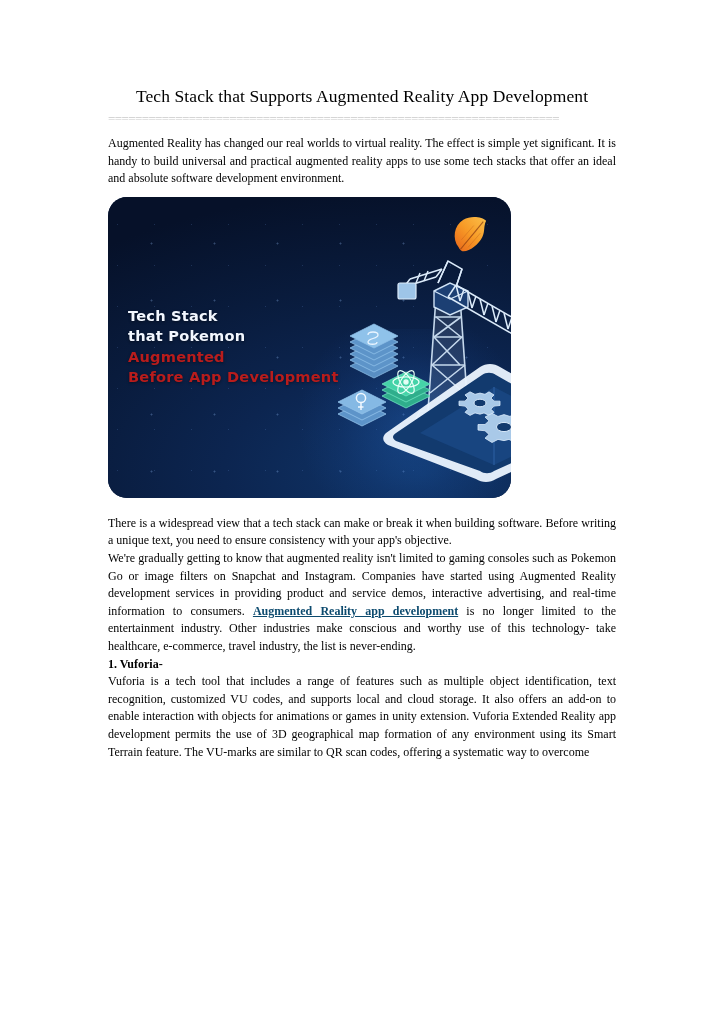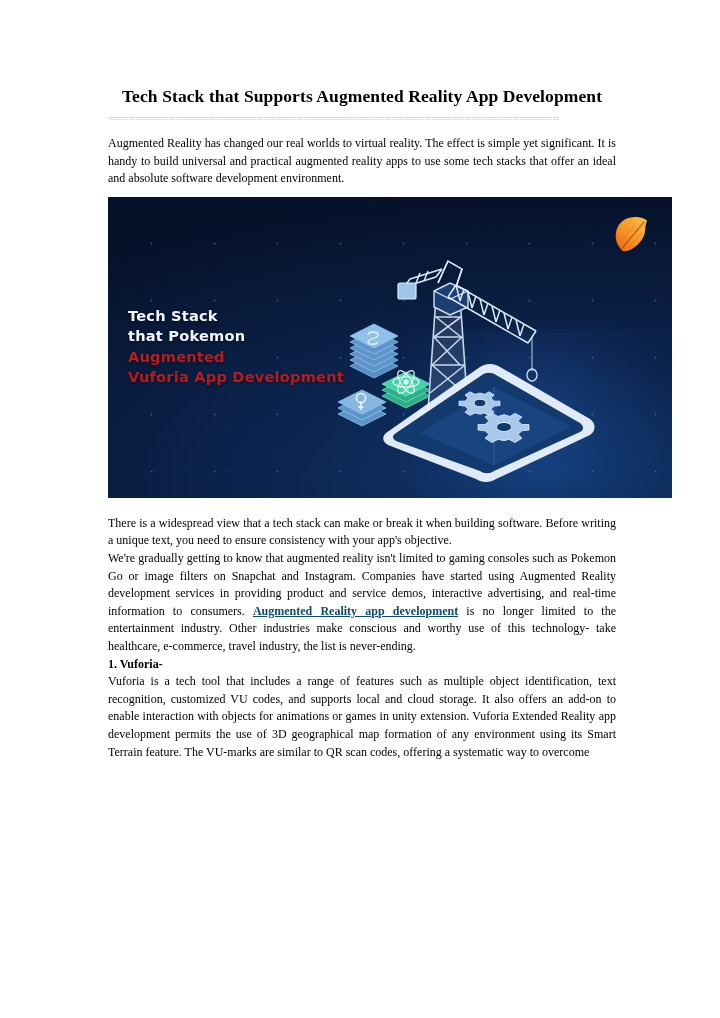--- a/index.html
+++ b/index.html
@@ -21,21 +21,21 @@
     background: #ffffff;
   }
   .content {
     position: absolute;
     left: 108px;
     top: 86px;
     width: 508px;
   }
   .doc-title {
     font-size: 17.5px;
-    font-weight: bold;
+    font-weight: normal;
     line-height: 21px;
     text-align: center;
     margin: 0;
     letter-spacing: 0.1px;
   }
   .divider {
     margin-top: 7px;
     font-family: "Liberation Serif", "DejaVu Serif", serif;
     font-size: 13px;
     line-height: 10px;
@@ -50,24 +50,25 @@
     margin: 0;
     font-size: 12px;
     line-height: 17.6px;
     text-align: justify;
     text-justify: inter-word;
     hyphens: none;
   }
   .gap-after-intro { height: 9px; }
   .hero-wrap {
     margin-top: 9px;
-    width: 564px;
+    width: 403px;
     height: 301px;
     position: relative;
     overflow: hidden;
+    border-radius: 19px;
   }
   .hero {
     position: absolute;
     inset: 0;
     background:
       radial-gradient(130% 95% at 78% 92%, #10366b 0%, #0c2550 38%, #091b3c 68%, #061129 100%),
       linear-gradient(160deg, #0b2048 0%, #081734 100%);
   }
   .hero-dots {
     position: absolute;
@@ -261,21 +262,21 @@
           <g transform="translate(128,70)">
             <path d="M0 -20 L6 -17 L11 -22 L18 -16 L14 -10 L18 -4 L25 -4 L25 5 L18 6 L14 12 L18 18 L11 25 L5 20 L0 22 L-6 20 L-12 25 L-19 18 L-15 12 L-19 6 L-26 5 L-26 -4 L-19 -4 L-15 -10 L-19 -16 L-12 -22 L-6 -17 Z" transform="scale(1,0.62)"></path>
             <ellipse cx="0" cy="0" rx="7.5" ry="4.6" fill="#123a6e" stroke="#d8e9fa"></ellipse>
           </g>
         </g>
       </svg>
 
       <div class="hero-text">
         <span class="l-white">Tech Stack</span>
         <span class="l-white">that Pokemon </span><span class="l-teal">Augmented</span>
-        <span class="l-teal" style="display:block;">Vuforia App Development</span>
+        <span class="l-teal" style="display:block;">Before App Development</span>
       </div>
     </div>
 
     <div style="height:17px;"></div>
 
     <p class="para">There is a widespread view that a tech stack can make or break it when building software. Before writing a unique text, you need to ensure consistency with your app's objective.</p>
 
     <p class="para"><span>We're gradually getting to know that augmented reality isn't limited to gaming consoles such as Pokemon Go or image filters on Snapchat and Instagram. Companies have started using Augmented Reality development services in providing product and service demos, interactive advertising, and real-time information to consumers. </span><a class="inline-link" href="#">Augmented Reality app development</a><span> is no longer limited to the entertainment industry. Other industries make conscious and worthy use of this technology- take healthcare, e-commerce, travel industry, the list is never-ending.</span></p>
 
 

